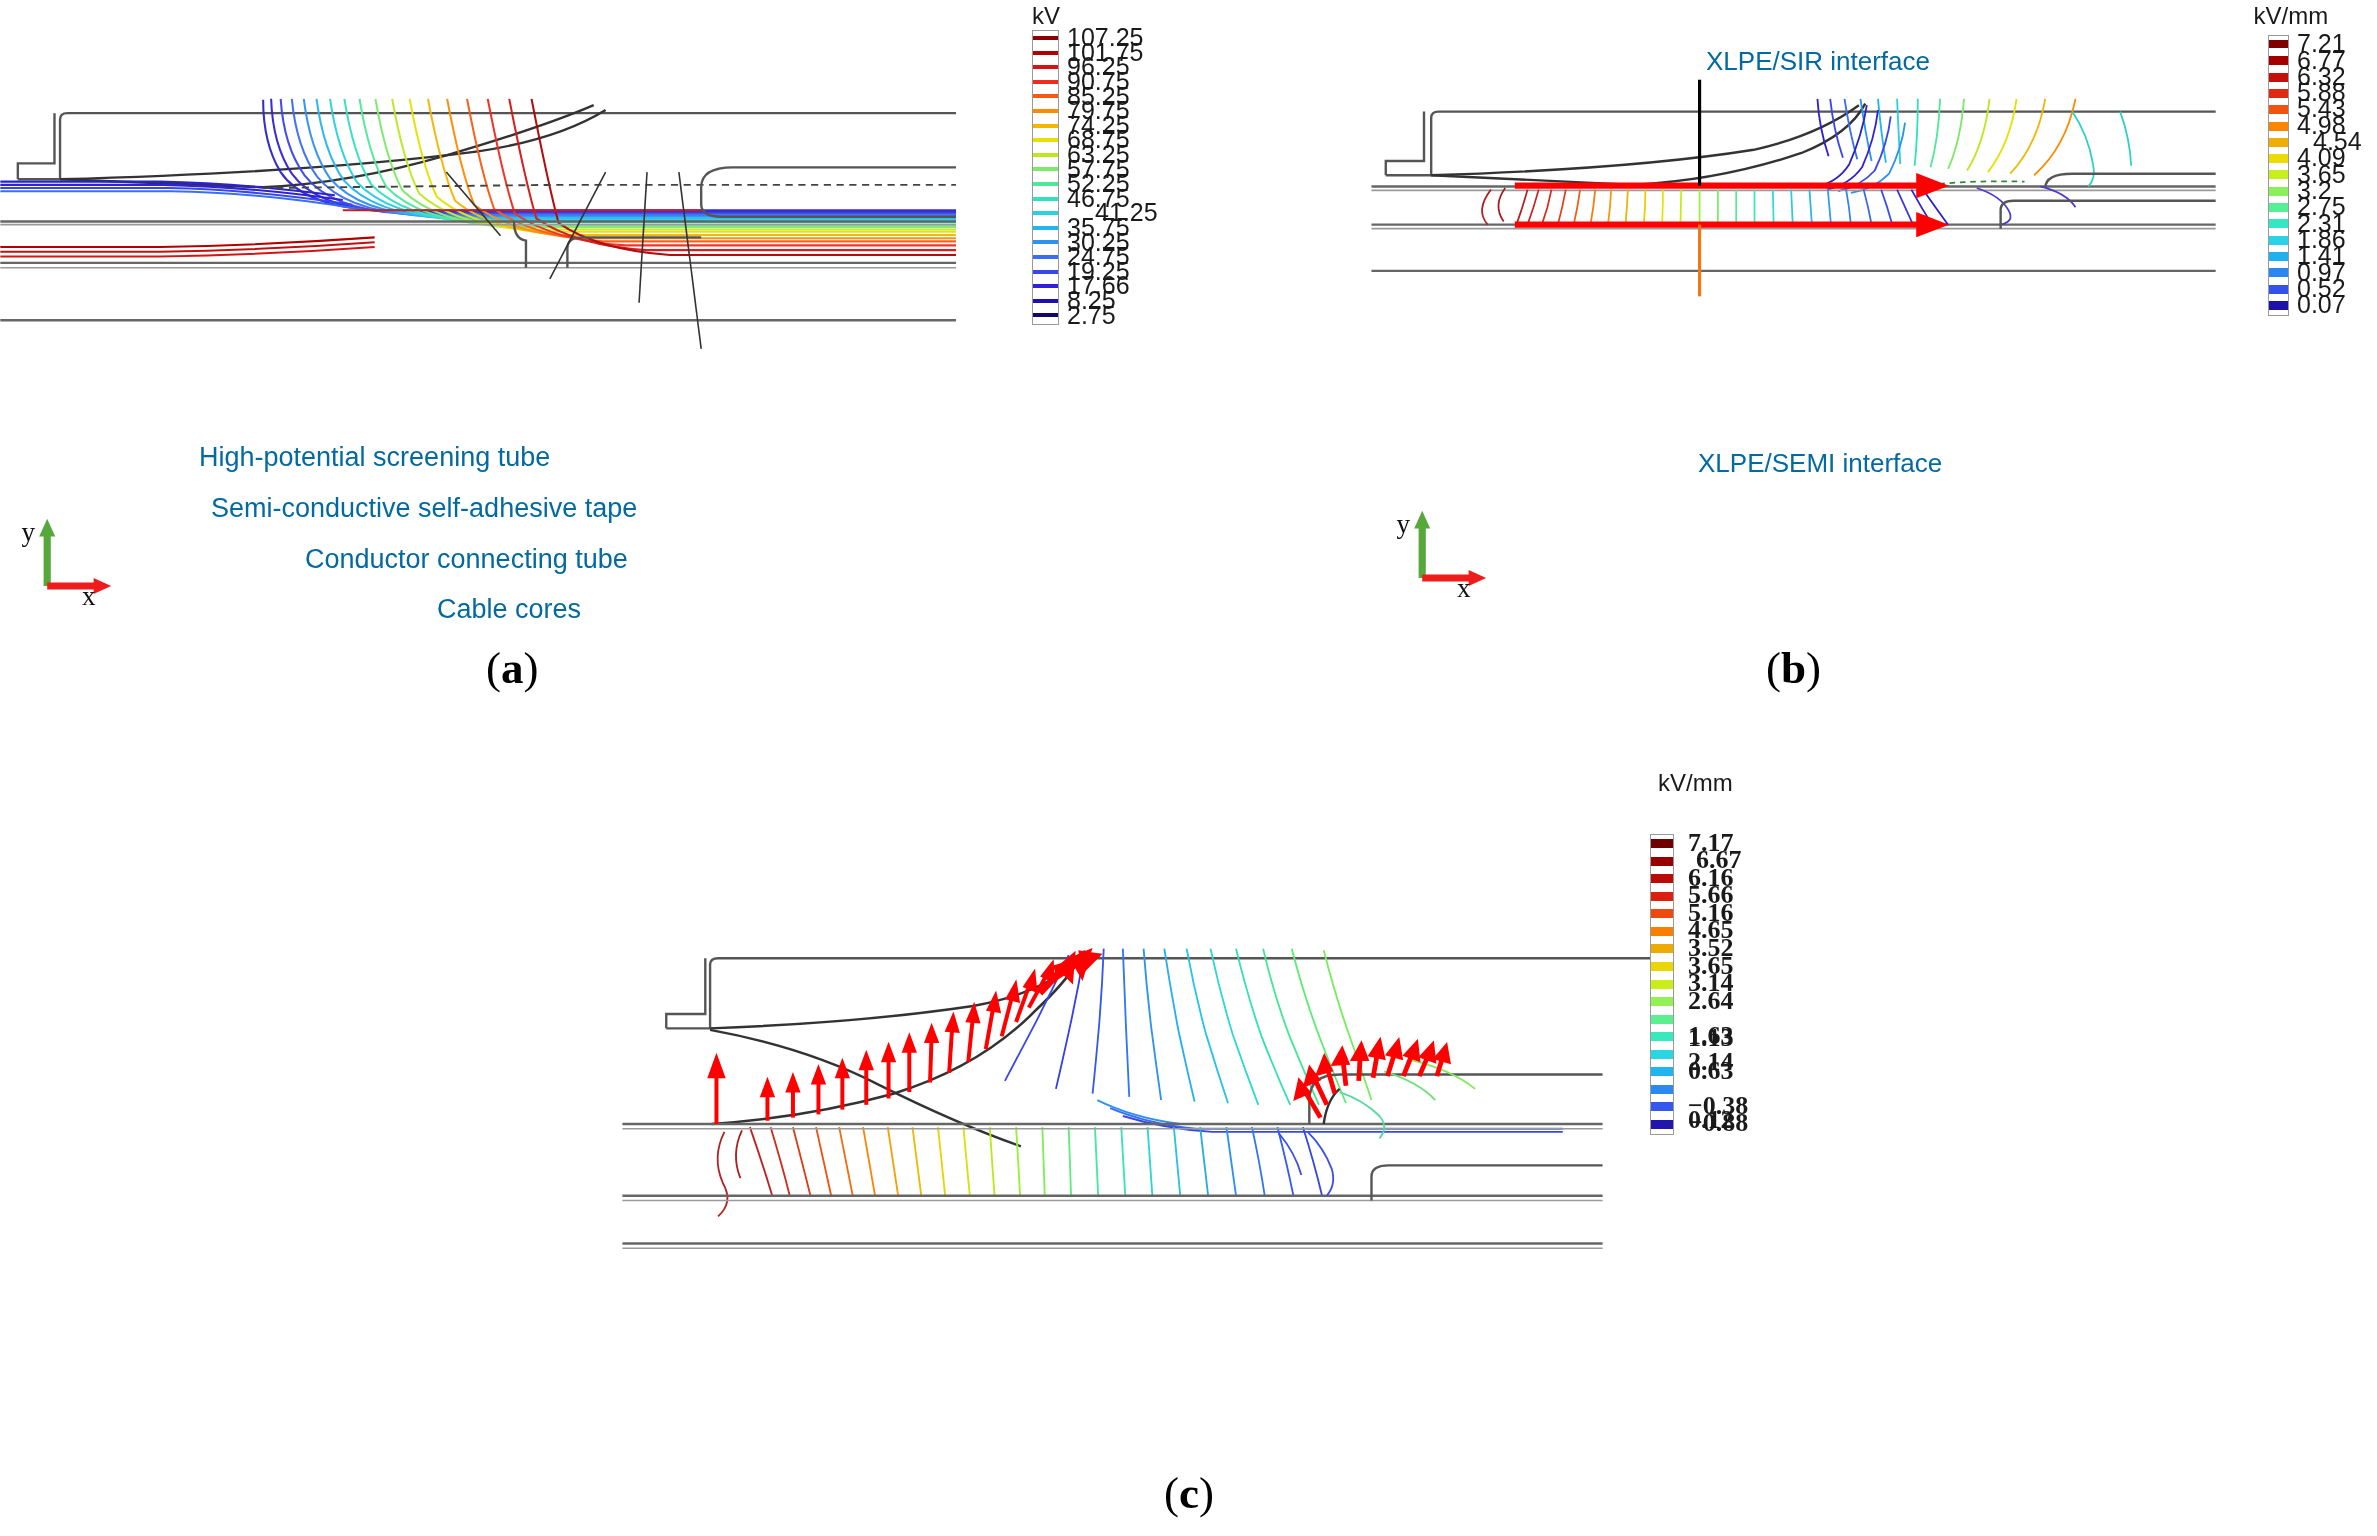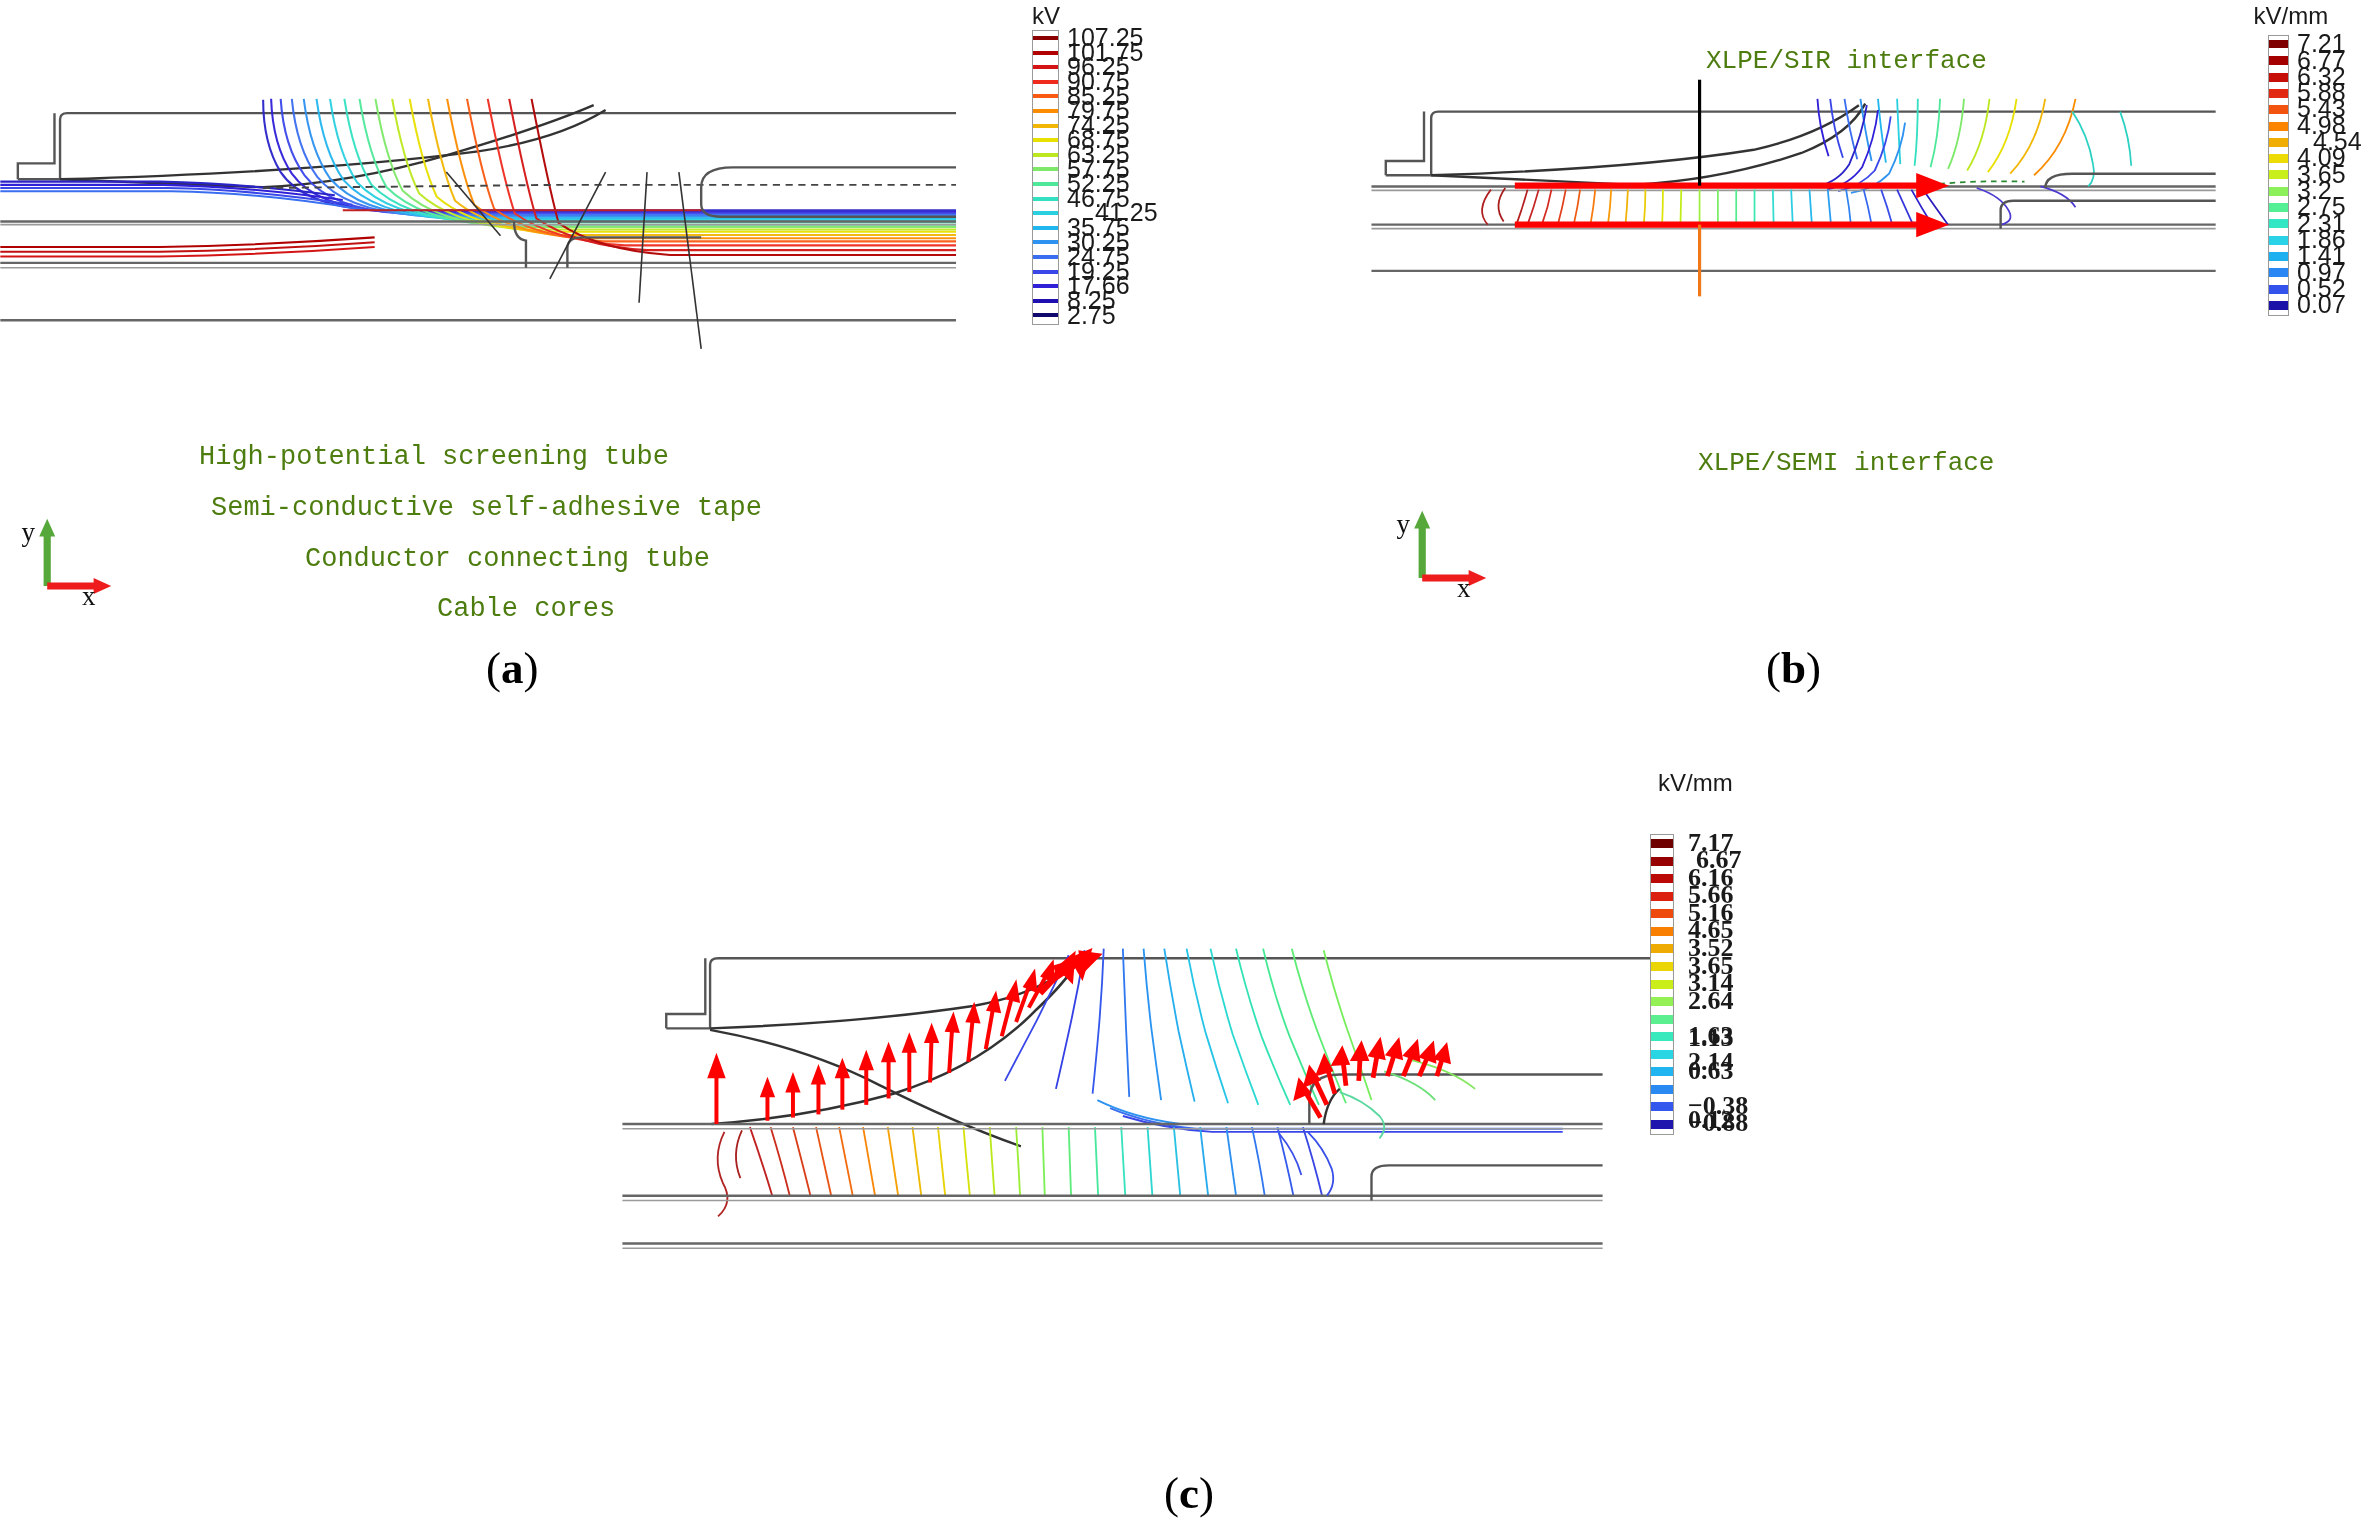--- a/index.html
+++ b/index.html
@@ -44,23 +44,23 @@
   }
   .cbar-label.serif {
     font-family: "Liberation Serif", serif;
     font-weight: bold;
     font-size: 26px;
   }
 
   
   .annot {
     position: absolute;
-    font-family: Liberation Mono, monospace;
+    font-family: Liberation Sans, sans-serif;
     font-size: 27px;
-    color: #4d7c0f;
+    color: #0369a1;
     white-space: nowrap;
   }
   .annot.small { font-size: 26px; }
 
   
   .caption {
     position: absolute;
     font-family: "Liberation Serif", serif;
     font-size: 45px;
     color: #000;

